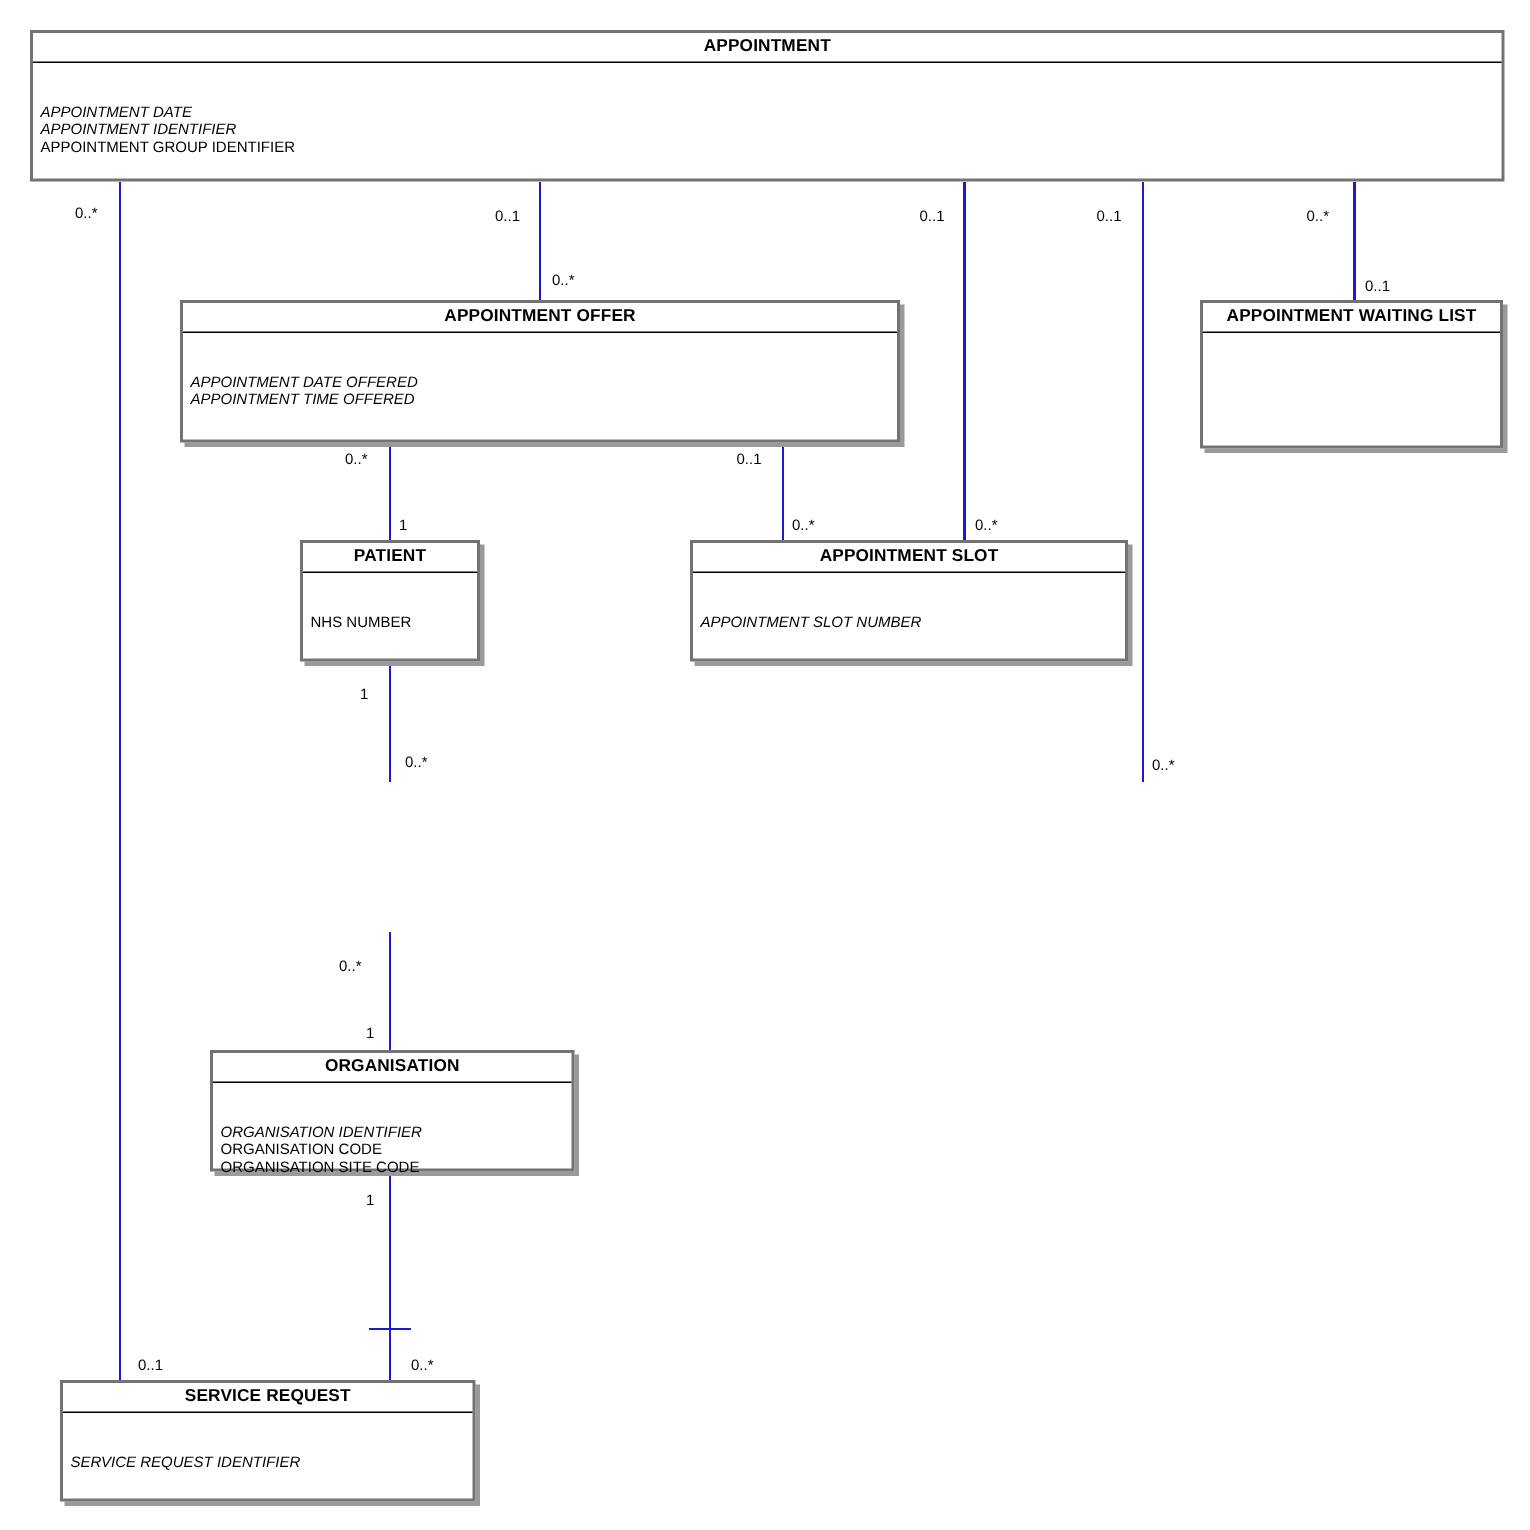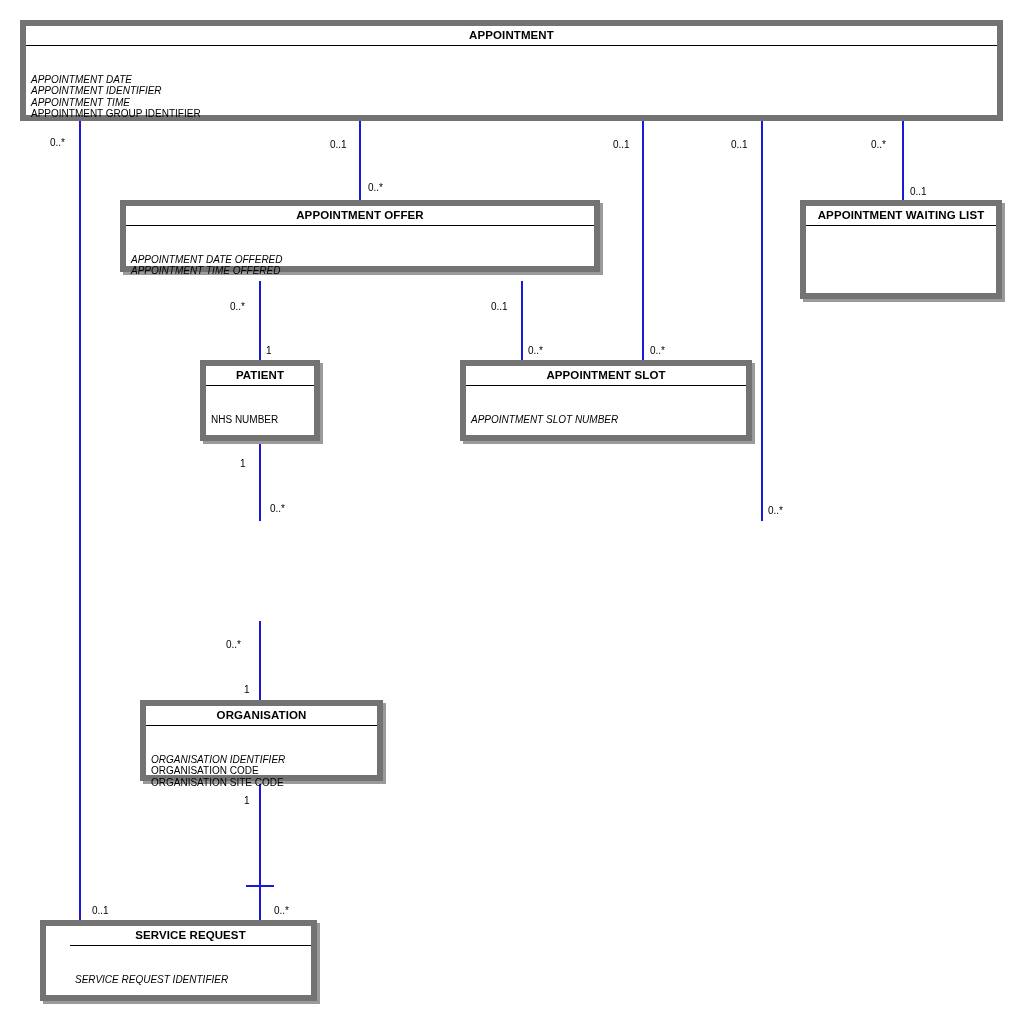--- a/index.html
+++ b/index.html
@@ -4,21 +4,21 @@
 <style>
   html,body{margin:0;padding:0;background:#ffffff;}
   body{width:1020px;height:1020px;overflow:hidden;
        font-family:"Liberation Sans","DejaVu Sans",sans-serif;}
   #canvas{position:relative;width:1020px;height:1020px;}
 
   
   #wires{position:absolute;left:0;top:0;width:1020px;height:1020px;}
 
   
-  .entity{position:absolute;background:#ffffff;border:6px solid #737373;
+  .entity{position:absolute;background:#ffffff;border:2px solid #737373;
           box-sizing:border-box;box-shadow:3px 3px 0 0 #9a9a9a;}
   .entity.noshadow{box-shadow:none;}
   .ent-title{text-align:center;font-weight:bold;font-size:11.5px;
              letter-spacing:.1px;color:#000;padding:3px 2px 3px 2px;
              border-bottom:1px solid #000;line-height:13px;white-space:nowrap;}
   .ent-attrs{padding:4px 0 0 5px;margin-top:24px;}
   .attr{font-size:10px;line-height:11.4px;color:#000;white-space:nowrap;}
   .attr.pk{font-style:italic;}
 
   
@@ -55,26 +55,25 @@
 
       <line x1="246" y1="886" x2="274" y2="886"></line>
     </g>
   </svg>
 
   <div class="entity noshadow" style="left:20px;top:20px;width:983px;height:101px;">
     <div class="ent-title">APPOINTMENT</div>
     <div class="ent-attrs">
       <div class="attr pk">APPOINTMENT DATE</div>
       <div class="attr pk">APPOINTMENT IDENTIFIER</div>
-      <div class="attr pk">APPOINTMENT TIME</div>
       <div class="attr">APPOINTMENT GROUP IDENTIFIER</div>
     </div>
   </div>
 
-  <div class="entity" style="left:120px;top:200px;width:480px;height:72px;">
+  <div class="entity" style="left:120px;top:200px;width:480px;height:95px;">
     <div class="ent-title">APPOINTMENT OFFER</div>
     <div class="ent-attrs">
       <div class="attr pk">APPOINTMENT DATE OFFERED</div>
       <div class="attr pk">APPOINTMENT TIME OFFERED</div>
     </div>
   </div>
 
   <div class="entity" style="left:800px;top:200px;width:202px;height:99px;">
     <div class="ent-title">APPOINTMENT WAITING LIST</div>
     <div class="ent-attrs"></div>
@@ -97,21 +96,21 @@
 
   <div class="entity" style="left:140px;top:700px;width:243px;height:81px;">
     <div class="ent-title">ORGANISATION</div>
     <div class="ent-attrs">
       <div class="attr pk">ORGANISATION IDENTIFIER</div>
       <div class="attr">ORGANISATION CODE</div>
       <div class="attr">ORGANISATION SITE CODE</div>
     </div>
   </div>
 
-  <div class="entity" style="left:40px;top:920px;width:277px;height:81px;padding-left:24px;">
+  <div class="entity" style="left:40px;top:920px;width:277px;height:81px;">
     <div class="ent-title">SERVICE REQUEST</div>
     <div class="ent-attrs">
       <div class="attr pk">SERVICE REQUEST IDENTIFIER</div>
     </div>
   </div>
 
   <span class="card" style="left:50px;top:138px;">0..*</span>
   <span class="card" style="left:330px;top:140px;">0..1</span>
   <span class="card" style="left:368px;top:183px;">0..*</span>
   <span class="card" style="left:613px;top:140px;">0..1</span>

